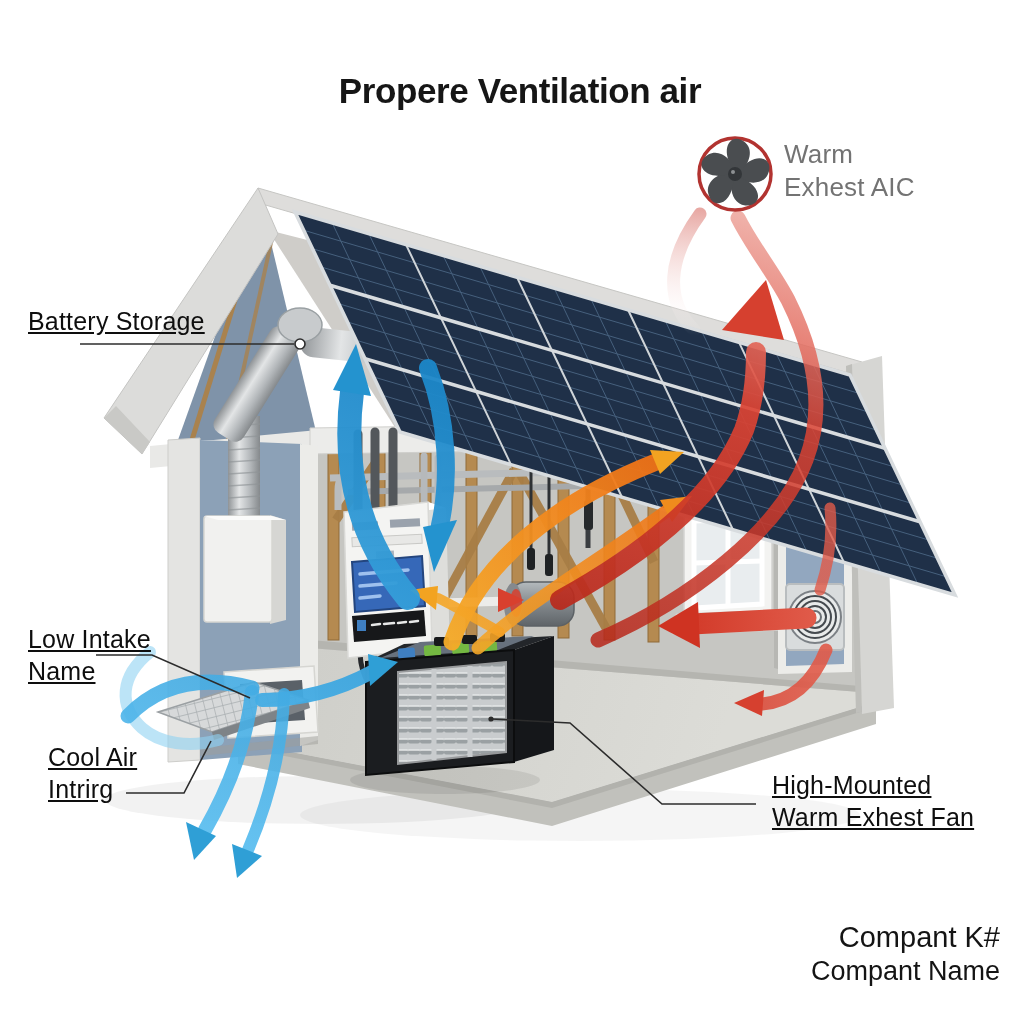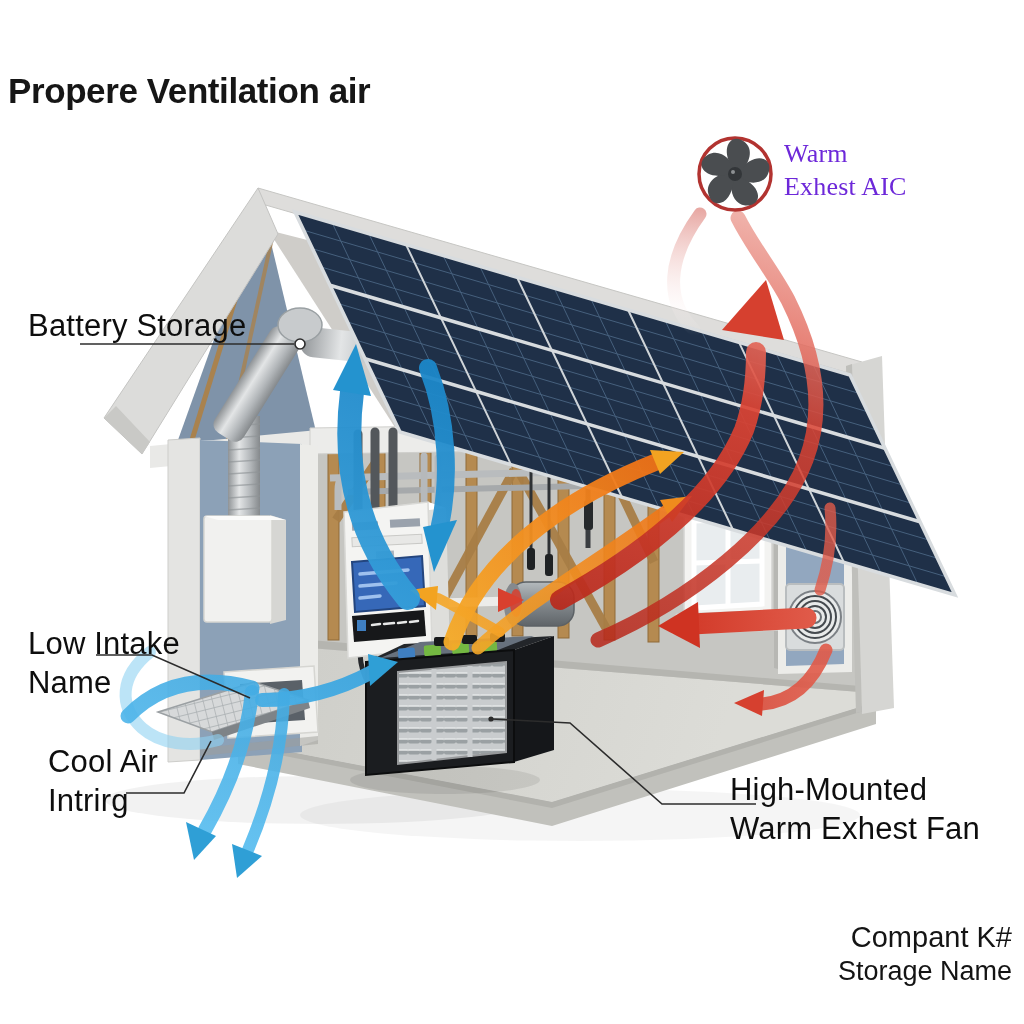--- a/index.html
+++ b/index.html
@@ -2,33 +2,33 @@
 <html><head>
 <meta charset="utf-8">
 <style>
   html,body{margin:0;padding:0;background:#ffffff;}
   #stage{
     position:relative;width:1024px;height:1024px;overflow:hidden;
     background:#ffffff;font-family:"Liberation Sans",sans-serif;
   }
   #scene{position:absolute;left:0;top:0;width:1024px;height:1024px;}
   .page-title{
-    position:absolute;left:8px;right:0;top:48px;text-align:left;
+    position:absolute;left:16px;right:0;top:48px;text-align:center;
     font-size:35px;font-weight:700;color:#161616;letter-spacing:-.4px;
   }
   .callout{
-    position:absolute;font-size:31px;line-height:1.26;color:#0e0e0e;
-    letter-spacing:.2px;white-space:nowrap;
+    position:absolute;font-size:25px;line-height:1.26;color:#0e0e0e;
+    letter-spacing:.2px;white-space:nowrap;text-decoration:underline;
   }
   .callout-red{
     position:absolute;font-size:26px;line-height:1.25;font-weight:500;
-    color:#6d28d9;letter-spacing:.2px;white-space:nowrap;font-family:Liberation Serif, serif;
+    color:#737373;letter-spacing:.2px;white-space:nowrap;
   }
   .company{
-    position:absolute;right:12px;top:920px;text-align:right;color:#141414;
+    position:absolute;right:24px;top:920px;text-align:right;color:#141414;
   }
   .company .l1{font-size:29px;font-weight:500;line-height:1.2;}
   .company .l2{font-size:27px;font-weight:400;line-height:1.25;}
 </style>
 </head>
 <body>
 
 <div id="stage">
 
   <svg id="scene" viewBox="0 0 1024 1024" aria-hidden="true">
@@ -369,23 +369,23 @@
   <div class="callout" style="left:28px;top:606px;margin-top:18px;">
     <div>Low Intake</div>
     <div>Name</div>
   </div>
 
   <div class="callout" style="left:48px;top:742px;">
     <div>Cool Air</div>
     <div>Intrirg</div>
   </div>
 
-  <div class="callout" style="left:730px;top:770px;">
+  <div class="callout" style="left:772px;top:770px;">
     <div>High-Mounted</div>
     <div>Warm Exhest Fan</div>
   </div>
 
   <div class="company">
     <div class="l1">Compant K#</div>
-    <div class="l2">Storage Name</div>
+    <div class="l2">Compant Name</div>
   </div>
 
 </div>
 
 </body></html>

